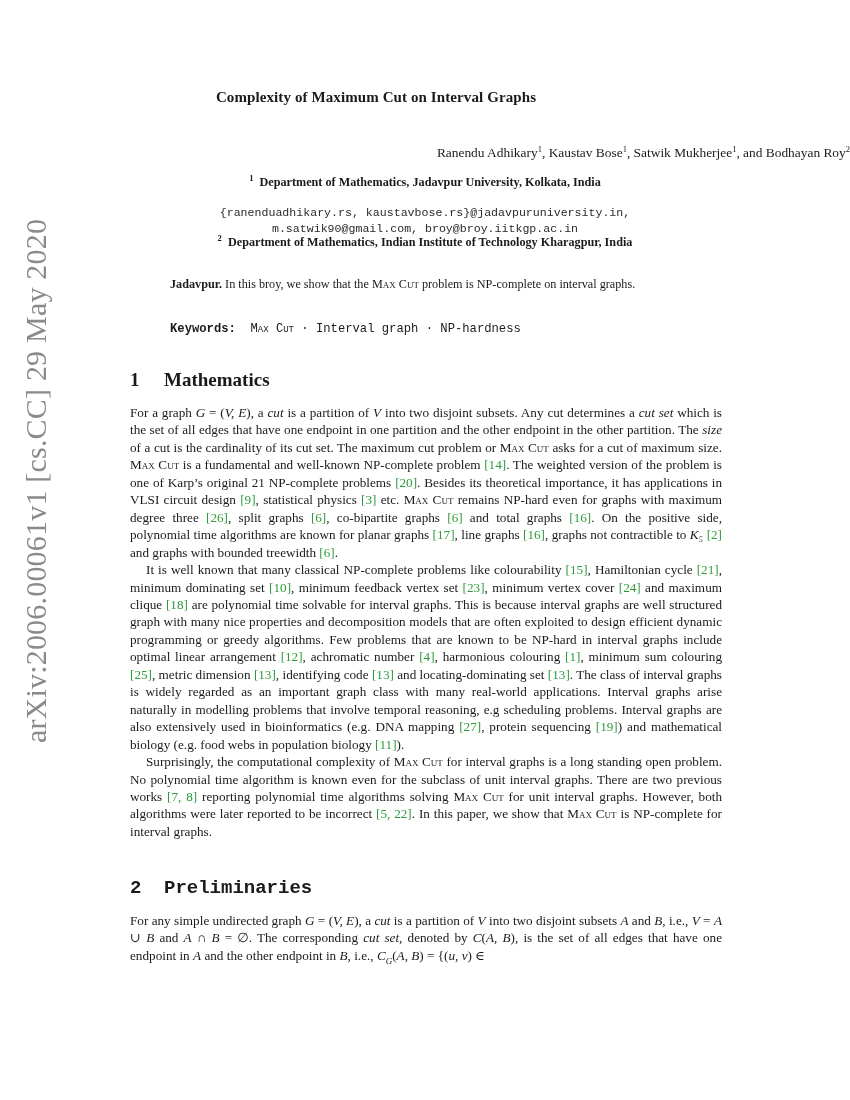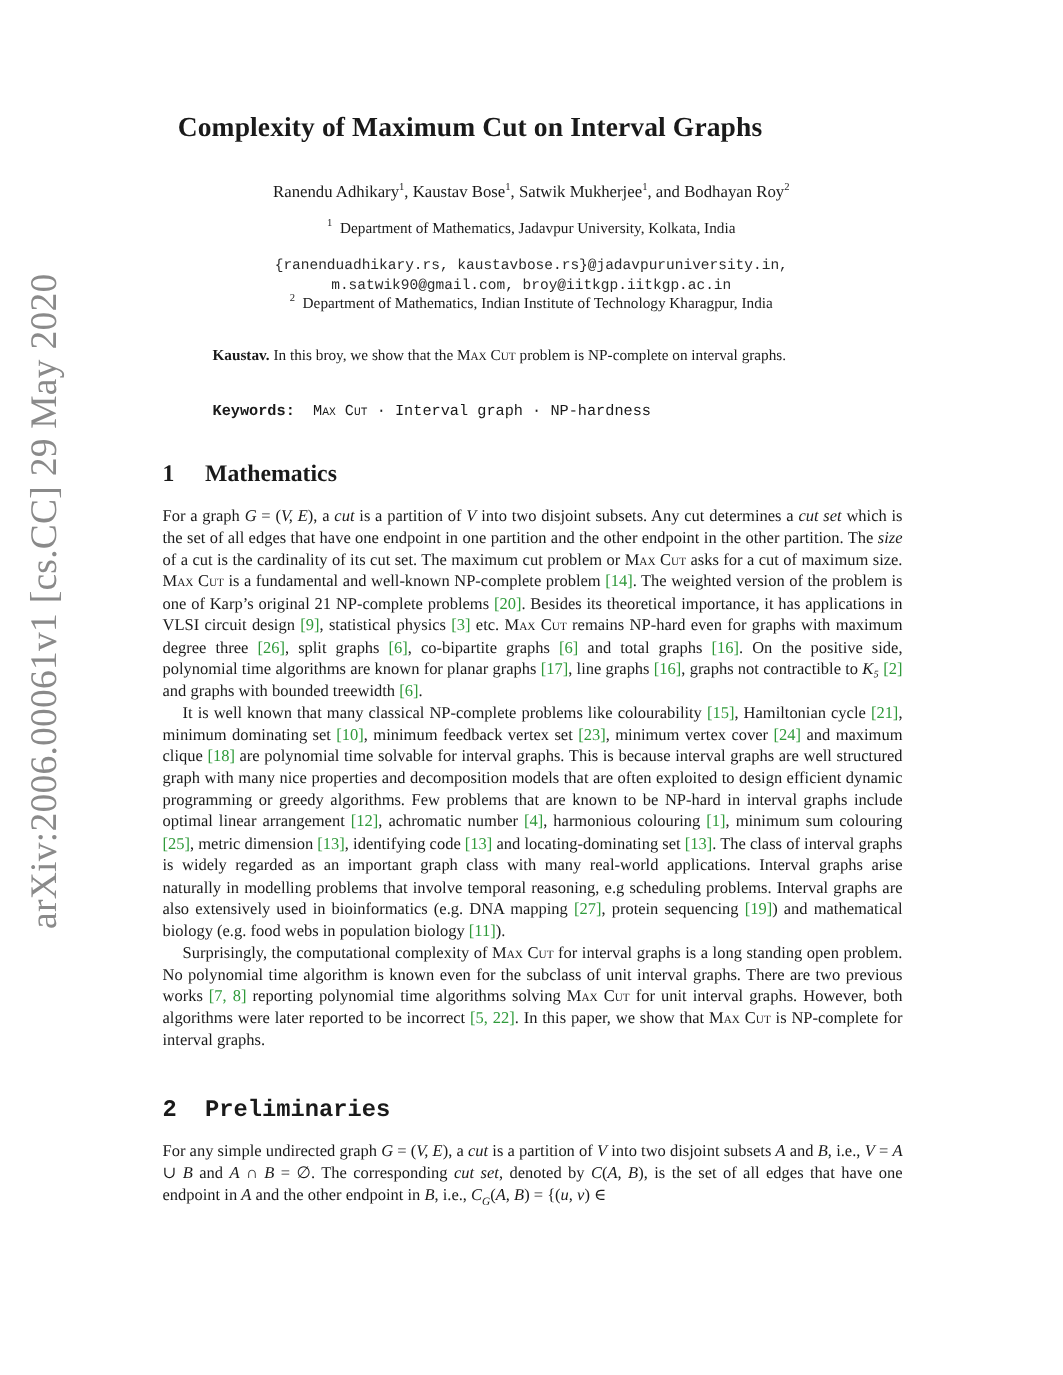--- a/index.html
+++ b/index.html
@@ -12,29 +12,29 @@
       position: absolute; left: 14px; top: 255px; width: 44px; height: 452px;
       display: flex; align-items: center; justify-content: center;
     }
     .stamp span {
       display: block; transform: rotate(-90deg); white-space: nowrap;
       font-size: 30px; color: #8a8a8a; letter-spacing: 0.2px;
       font-family: "Liberation Serif", "DejaVu Serif", serif;
     }
     .title {
       position: absolute; top: 89px; left: 0; width: 752px; text-align: center;
-      font-size: 22px; font-weight: bold; letter-spacing: 0.1px;
+      font-size: 15px; font-weight: bold; letter-spacing: 0.1px;
     }
     .authors {
-      position: absolute; top: 144px; left: 0; width: 850px; text-align: center;
+      position: absolute; top: 144px; left: 0; width: 850px; text-align: right;
       font-size: 13.4px;
     }
     .authors sup, .affil sup { font-size: 8.5px; }
     .affil {
-      position: absolute; left: 0; width: 850px; text-align: center; font-size: 12.2px;
+      position: absolute; left: 0; width: 850px; text-align: center; font-size: 12.2px; font-weight: bold;
     }
     .email {
       position: absolute; left: 0; width: 850px; text-align: center;
       font-family: "Liberation Mono", "DejaVu Sans Mono", monospace; font-size: 11.6px;
       color: #2a2a2a;
     }
     .abstract {
       position: absolute; left: 170px; width: 512px; font-size: 12.2px; line-height: 16px;
       text-align: justify;
     }
@@ -66,24 +66,24 @@
   <span>Ranendu Adhikary</span><sup>1</sup><span>, </span><span>Kaustav Bose</span><sup>1</sup><span>, </span><span>Satwik Mukherjee</span><sup>1</sup><span>, and </span><span>Bodhayan Roy</span><sup>2</sup>
 </div>
 
 <div class="affil" style="top:173px;">
   <sup>1</sup>&nbsp;&nbsp;<span>Department of Mathematics, Jadavpur University, Kolkata, India</span>
 </div>
 <div class="affil" style="top:189px;margin-top:44px;">
   <sup>2</sup>&nbsp;&nbsp;<span>Department of Mathematics, Indian Institute of Technology Kharagpur, India</span>
 </div>
 <div class="email" style="top:206px;text-align:center;">{ranenduadhikary.rs, kaustavbose.rs}@jadavpuruniversity.in,</div>
-<div class="email" style="top:222px;">m.satwik90@gmail.com, broy@iitkgp.iitkgp.ac.in</div>
+<div class="email" style="top:222px;">m.satwik90@gmail.com, broy@broy.iitkgp.ac.in</div>
 
 <div class="abstract" style="top:276px;">
-  <b>Kaustav.</b><span> In this broy, we show that the </span><span class="sc">Max Cut</span><span> problem is NP-complete on interval graphs.</span>
+  <b>Jadavpur.</b><span> In this broy, we show that the </span><span class="sc">Max Cut</span><span> problem is NP-complete on interval graphs.</span>
 </div>
 
 <div class="abstract" style="top:321px;font-family:Liberation Mono, monospace;">
   <b>Keywords:</b>&nbsp;&nbsp;<span class="sc">Max Cut</span><span> · </span><span>Interval graph</span><span> · </span><span>NP-hardness</span>
 </div>
 
 <div class="section" style="top:369px;">
   <span class="num">1</span><span>Mathematics</span>
 </div>
 

